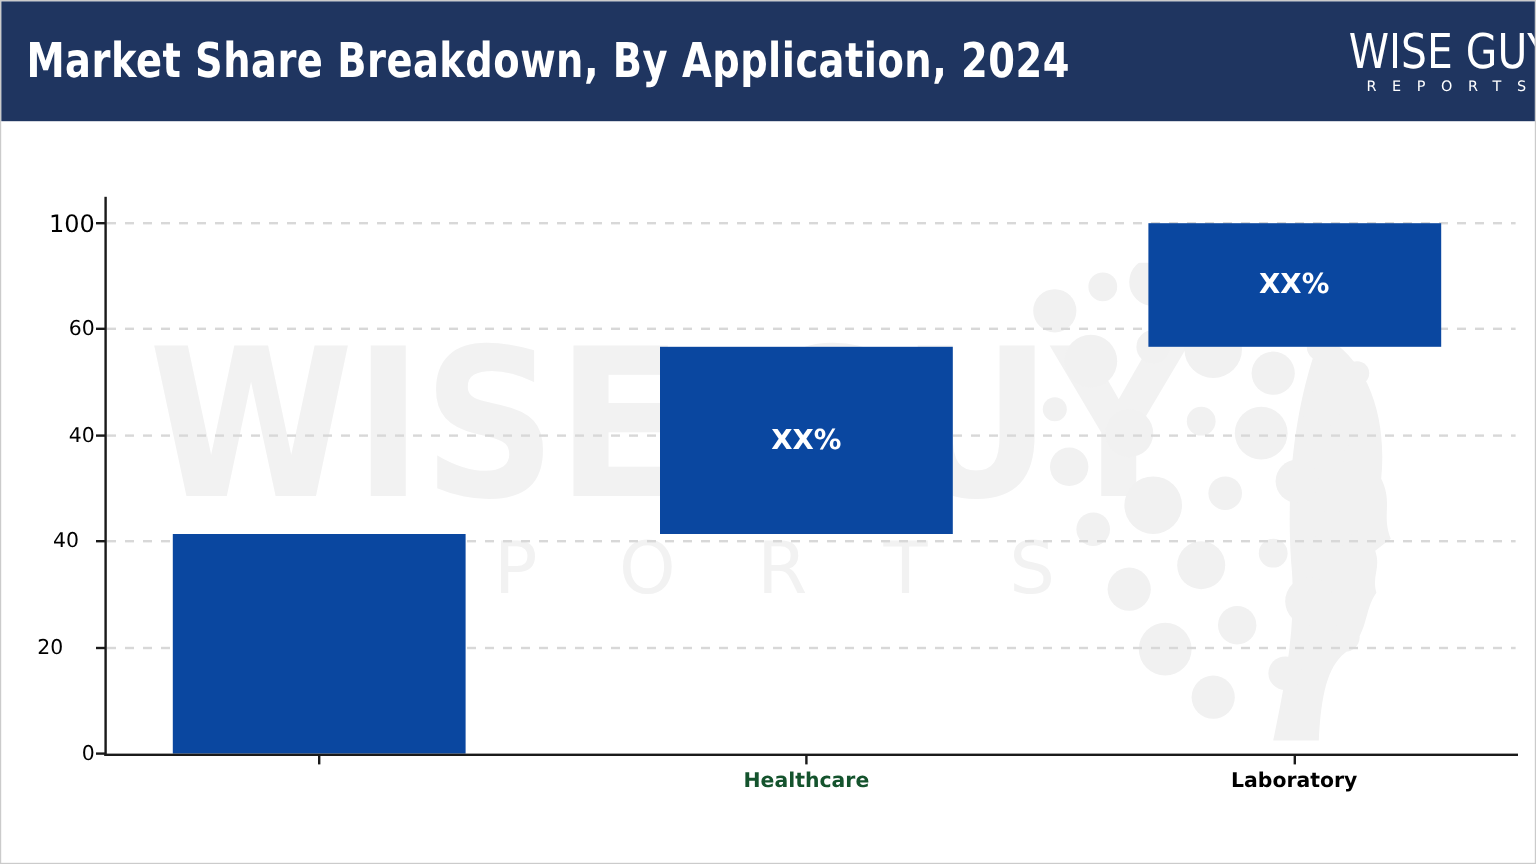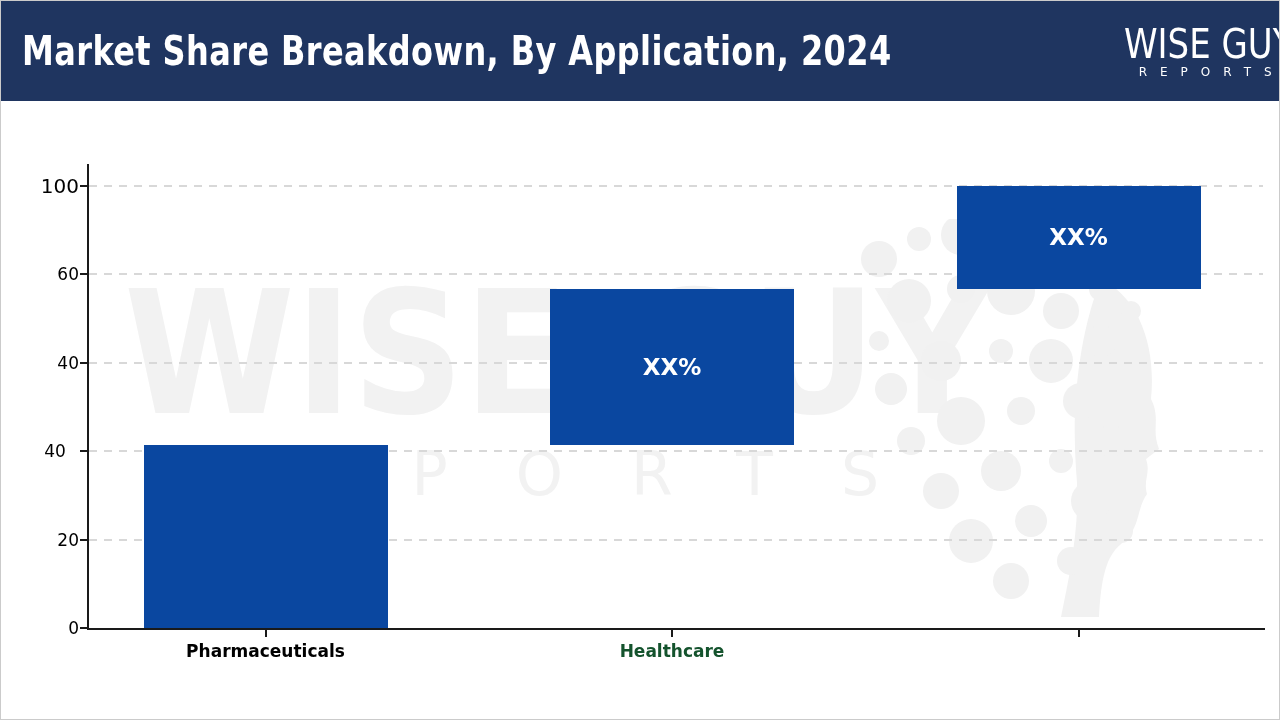--- a/index.html
+++ b/index.html
@@ -101,37 +101,37 @@
         <circle cx="272" cy="312" r="12"></circle>
     </g>
   </svg>
 
   <div class="spine" id="y-spine" style="left:86px; top:163px; width:2px; height:466px;"></div>
   <div class="spine" id="x-spine" style="left:86px; top:627px; width:1178px; height:2px;"></div>
 
 <div style="left: 30px; top: 616px; width: 48px; text-align: right; font-size: 17px; line-height: 22px; color: rgb(0, 0, 0); z-index: 4; position: absolute;">0</div>
     <div style="left: 79px; top: 626px; width: 8px; height: 2px; background: rgb(26, 26, 26); z-index: 4; position: absolute;"></div>
     <div style="left: 88px; top: 537.6px; width: 1174px; height: 2px; z-index: 1; background-image: repeating-linear-gradient(to right, rgb(216, 216, 216) 0px, rgb(216, 216, 216) 8px, transparent 8px, transparent 15px); position: absolute;"></div>
-    <div style="left: 30px; top: 527.6px; width: 48px; text-align: right; font-size: 17px; line-height: 22px; color: rgb(0, 0, 0); z-index: 4; position: absolute;">20</div>
+    <div style="left: 30px; top: 527.6px; width: 48px; text-align: left; font-size: 17px; line-height: 22px; color: rgb(0, 0, 0); z-index: 4; position: absolute;">20</div>
     <div style="left: 79px; top: 537.6px; width: 8px; height: 2px; background: rgb(26, 26, 26); z-index: 4; position: absolute;"></div>
     <div style="left: 88px; top: 449.2px; width: 1174px; height: 2px; z-index: 1; background-image: repeating-linear-gradient(to right, rgb(216, 216, 216) 0px, rgb(216, 216, 216) 8px, transparent 8px, transparent 15px); position: absolute;"></div>
     <div style="left: 30px; top: 439.2px; width: 48px; text-align: center; font-size: 17px; line-height: 22px; color: rgb(0, 0, 0); z-index: 4; position: absolute;">40</div>
     <div style="left: 79px; top: 449.2px; width: 8px; height: 2px; background: rgb(26, 26, 26); z-index: 4; position: absolute;"></div>
     <div style="left: 88px; top: 360.8px; width: 1174px; height: 2px; z-index: 1; background-image: repeating-linear-gradient(to right, rgb(216, 216, 216) 0px, rgb(216, 216, 216) 8px, transparent 8px, transparent 15px); position: absolute;"></div>
     <div style="left: 30px; top: 350.8px; width: 48px; text-align: right; font-size: 17px; line-height: 22px; color: rgb(0, 0, 0); z-index: 4; position: absolute;">40</div>
     <div style="left: 79px; top: 360.8px; width: 8px; height: 2px; background: rgb(26, 26, 26); z-index: 4; position: absolute;"></div>
     <div style="left: 88px; top: 272.4px; width: 1174px; height: 2px; z-index: 1; background-image: repeating-linear-gradient(to right, rgb(216, 216, 216) 0px, rgb(216, 216, 216) 8px, transparent 8px, transparent 15px); position: absolute;"></div>
     <div style="left: 30px; top: 262.4px; width: 48px; text-align: right; font-size: 17px; line-height: 22px; color: rgb(0, 0, 0); z-index: 4; position: absolute;">60</div>
     <div style="left: 79px; top: 272.4px; width: 8px; height: 2px; background: rgb(26, 26, 26); z-index: 4; position: absolute;"></div>
     <div style="left: 88px; top: 184px; width: 1174px; height: 2px; z-index: 1; background-image: repeating-linear-gradient(to right, rgb(216, 216, 216) 0px, rgb(216, 216, 216) 8px, transparent 8px, transparent 15px); position: absolute;"></div>
     <div style="left: 30px; top: 174px; width: 48px; text-align: right; font-size: 20px; line-height: 22px; color: rgb(0, 0, 0); z-index: 4; position: absolute;">100</div>
     <div style="left: 79px; top: 184px; width: 8px; height: 2px; background: rgb(26, 26, 26); z-index: 4; position: absolute;"></div>
     <div style="left: 142.5px; top: 444.012px; width: 244px; height: 182.988px; background: rgb(10, 71, 160); z-index: 2; position: absolute;"></div>
     <div style="left: 263.5px; top: 629px; width: 2px; height: 7px; background: rgb(26, 26, 26); z-index: 4; position: absolute;"></div>
-    <div style="left: 114.5px; top: 640px; width: 300px; text-align: center; font-weight: bold; font-size: 17px; color: rgb(0, 0, 0); z-index: 4; position: absolute;">Pharmaceuticals</div>
     <div style="left: 549px; top: 287.986px; width: 244px; height: 156.026px; background: rgb(10, 71, 160); z-index: 2; position: absolute;"></div>
     <div style="left: 549px; top: 350.999px; width: 244px; text-align: center; font-weight: bold; font-size: 23px; color: rgb(255, 255, 255); z-index: 3; line-height: 30px; position: absolute;">XX%</div>
     <div style="left: 670px; top: 629px; width: 2px; height: 7px; background: rgb(26, 26, 26); z-index: 4; position: absolute;"></div>
     <div style="left: 521px; top: 640px; width: 300px; text-align: center; font-weight: bold; font-size: 17px; color: #14532d; z-index: 4; position: absolute;">Healthcare</div>
     <div style="left: 955.5px; top: 185px; width: 244px; height: 102.986px; background: rgb(10, 71, 160); z-index: 2; position: absolute;"></div>
     <div style="left: 955.5px; top: 221.493px; width: 244px; text-align: center; font-weight: bold; font-size: 23px; color: rgb(255, 255, 255); z-index: 3; line-height: 30px; position: absolute;">XX%</div>
     <div style="left: 1076.5px; top: 629px; width: 2px; height: 7px; background: rgb(26, 26, 26); z-index: 4; position: absolute;"></div>
+    <div style="left: 927.5px; top: 640px; width: 300px; text-align: center; font-weight: bold; font-size: 17px; color: rgb(0, 0, 0); z-index: 4; position: absolute;">Laboratory</div>
   </div>
 
 </body></html>

